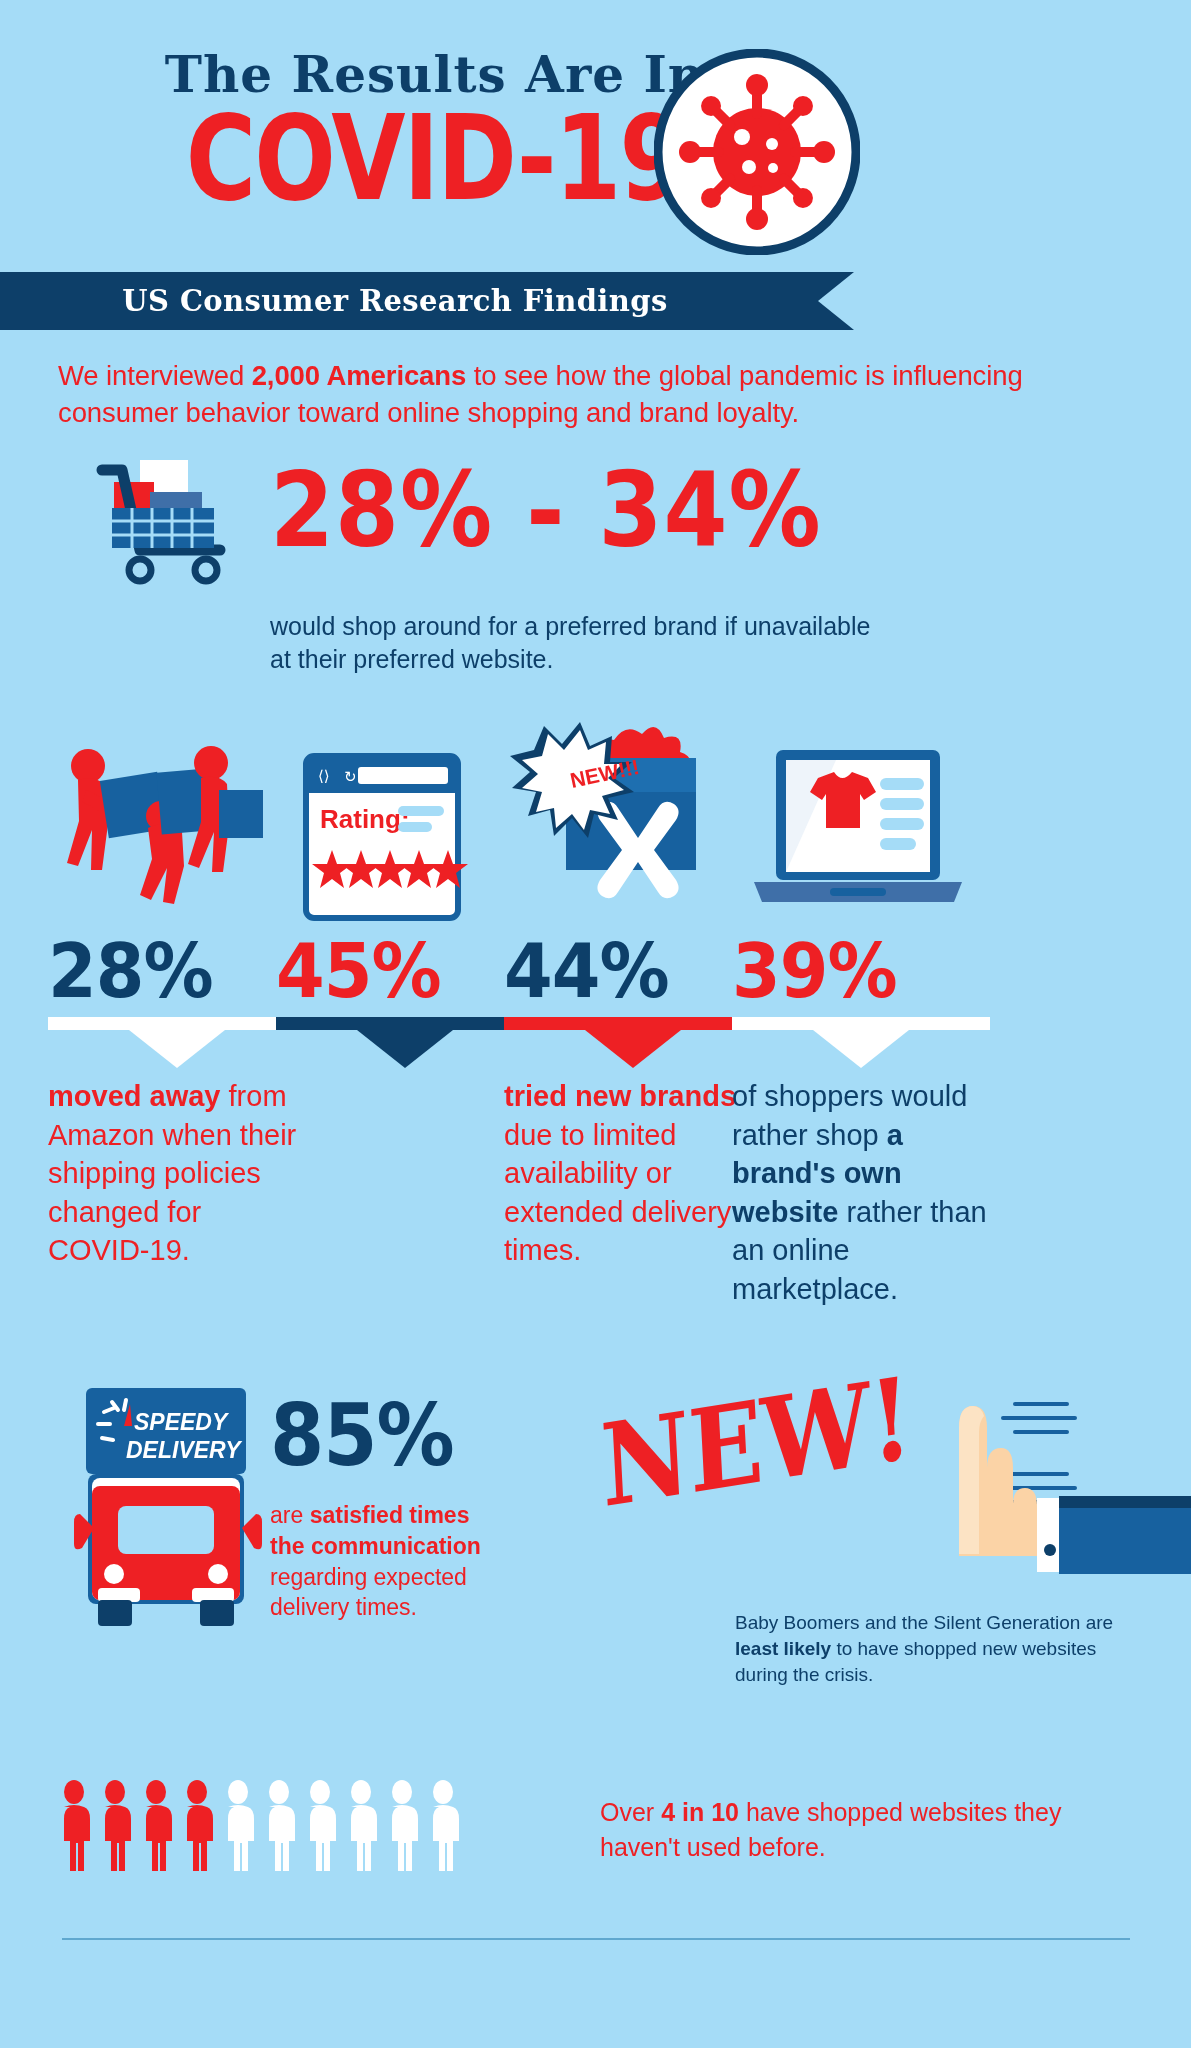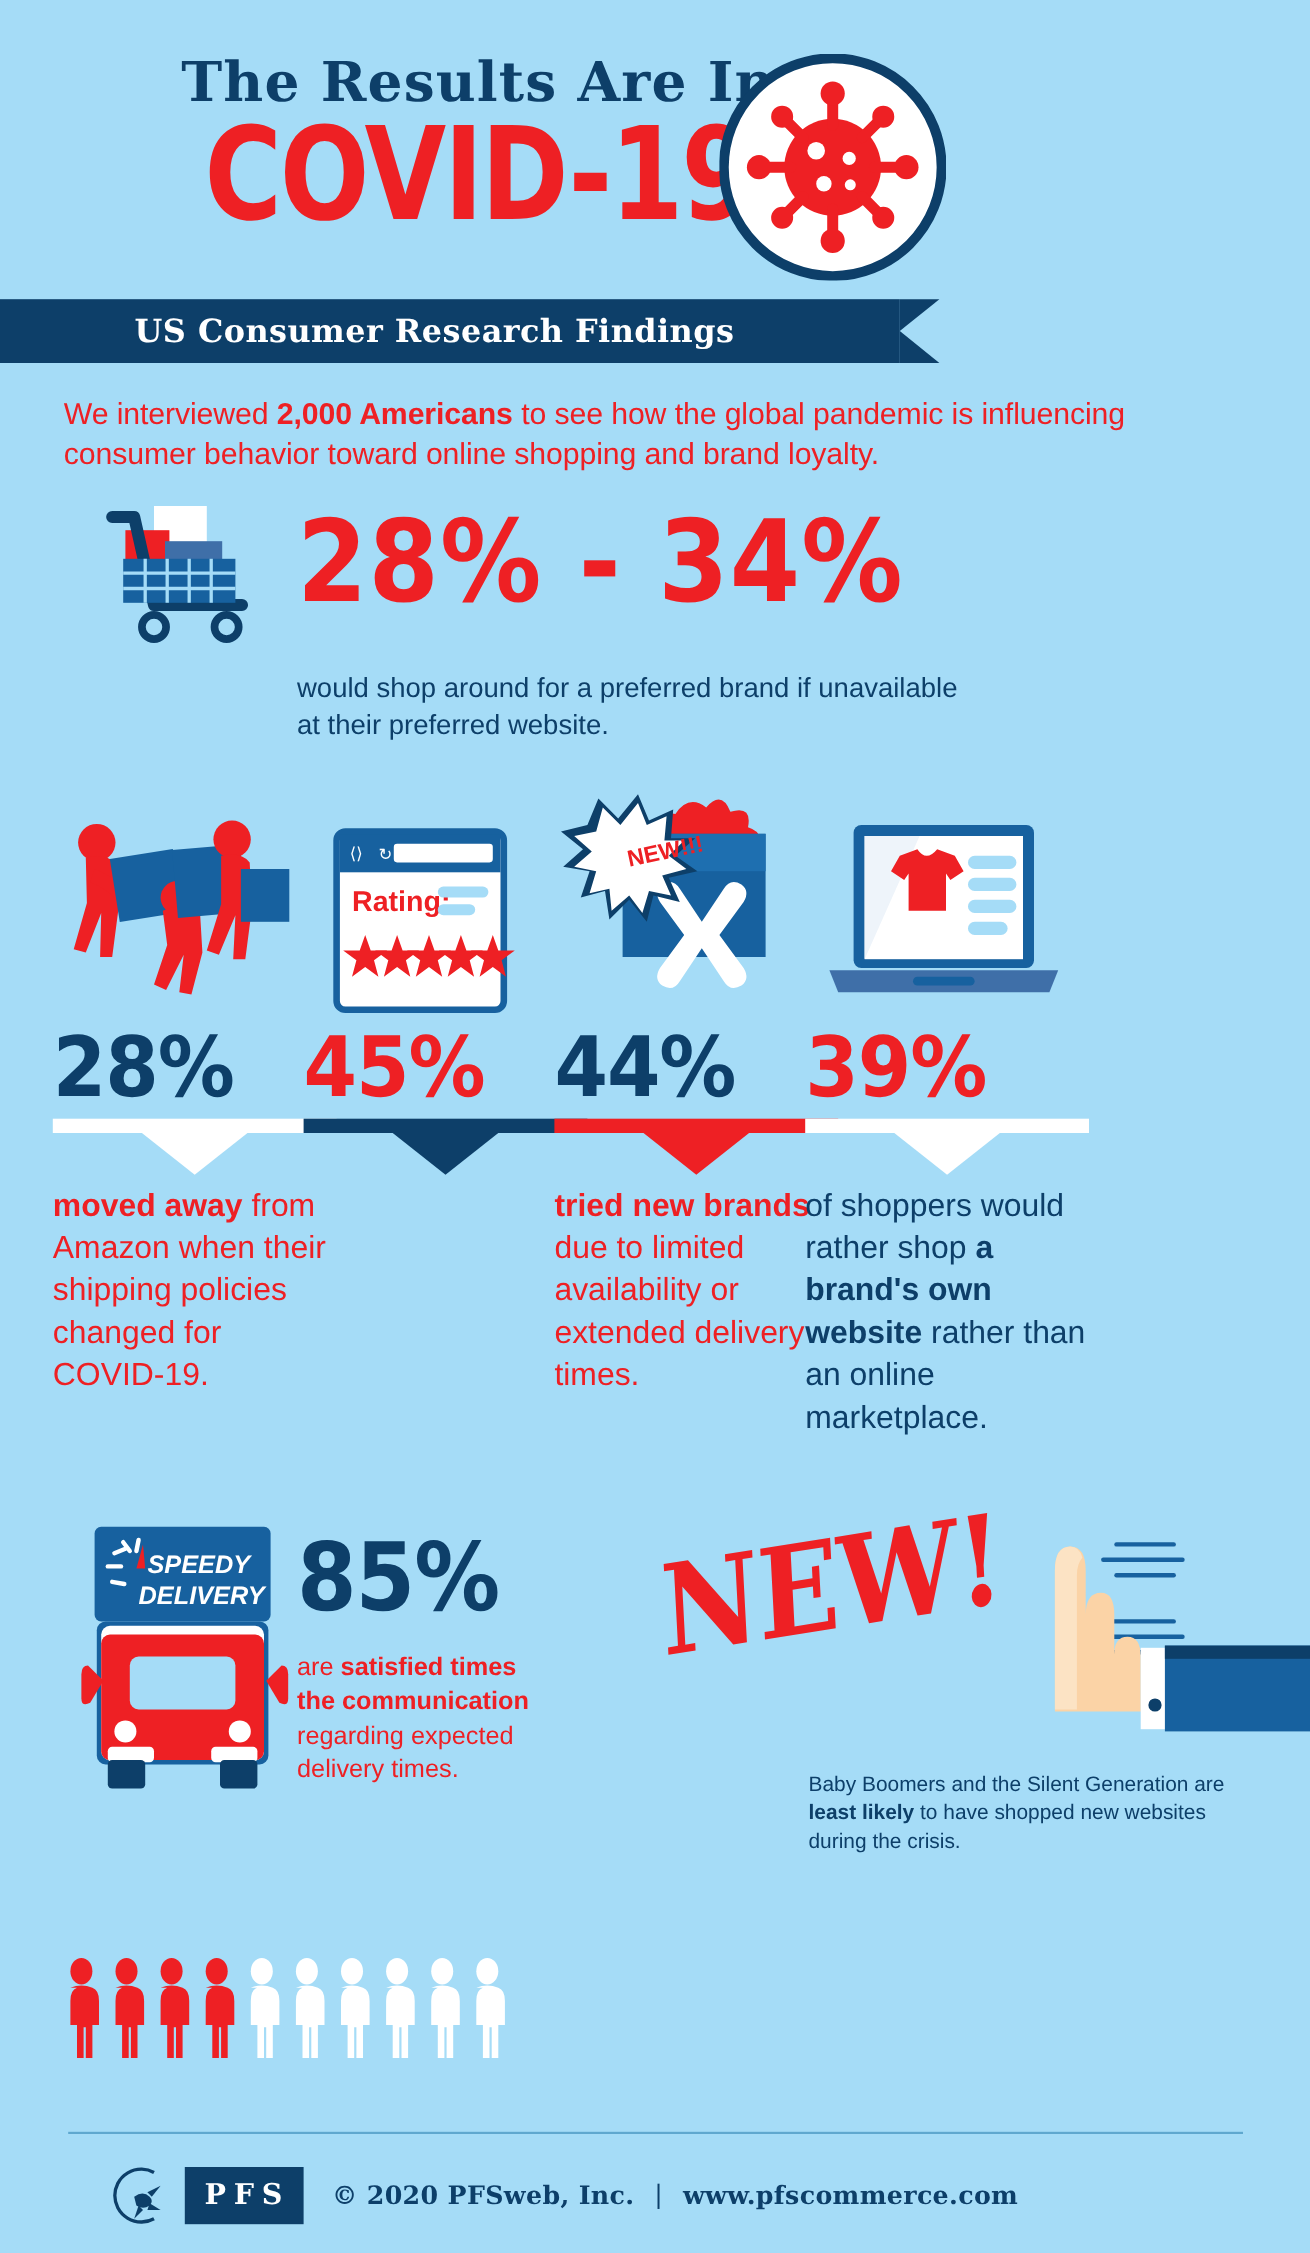--- a/index.html
+++ b/index.html
@@ -466,33 +466,19 @@
       <g fill="#ffffff">
         <use href="#person" x="164"></use>
           <use href="#person" x="205"></use>
         <use href="#person" x="246"></use>
           <use href="#person" x="287"></use>
         <use href="#person" x="328"></use>
           <use href="#person" x="369"></use>
       </g>
     </svg>
   </div>
+  <div class="people-text">
+    <span>Over </span><b>4 in 10</b><span> have shopped websites they haven't used before.</span>
+  </div>
 
   <div class="divider"></div>
-  <div class="footer">
-    <div class="pfs-logo-mark">
-      <svg viewBox="0 0 58 54" width="58" height="54">
-        <path d="M40 6 A24 24 0 1 0 40 48" fill="none" stroke="#0d3f69" stroke-width="3"></path>
-        <path d="M22 28 q8 -6 14 0 q4 4 0 8 q-6 4 -12 0 z" fill="#0d3f69"></path>
-        <path d="M34 24 l12 -6 l-8 10 z" fill="#0d3f69"></path>
-        <path d="M26 36 l-4 12 l8 -8 z" fill="#0d3f69"></path>
-        <path d="M36 34 l10 6 l-12 0 z" fill="#0d3f69"></path>
-      </svg>
-    </div>
-    <div class="pfs-box">PFS</div>
-    <div class="footer-text">
-      <span>© 2020 PFSweb, Inc.</span>
-      <span class="fsep">|</span>
-      <span>www.pfscommerce.com</span>
-    </div>
-  </div>
 
 </div>
 
 </body></html>

